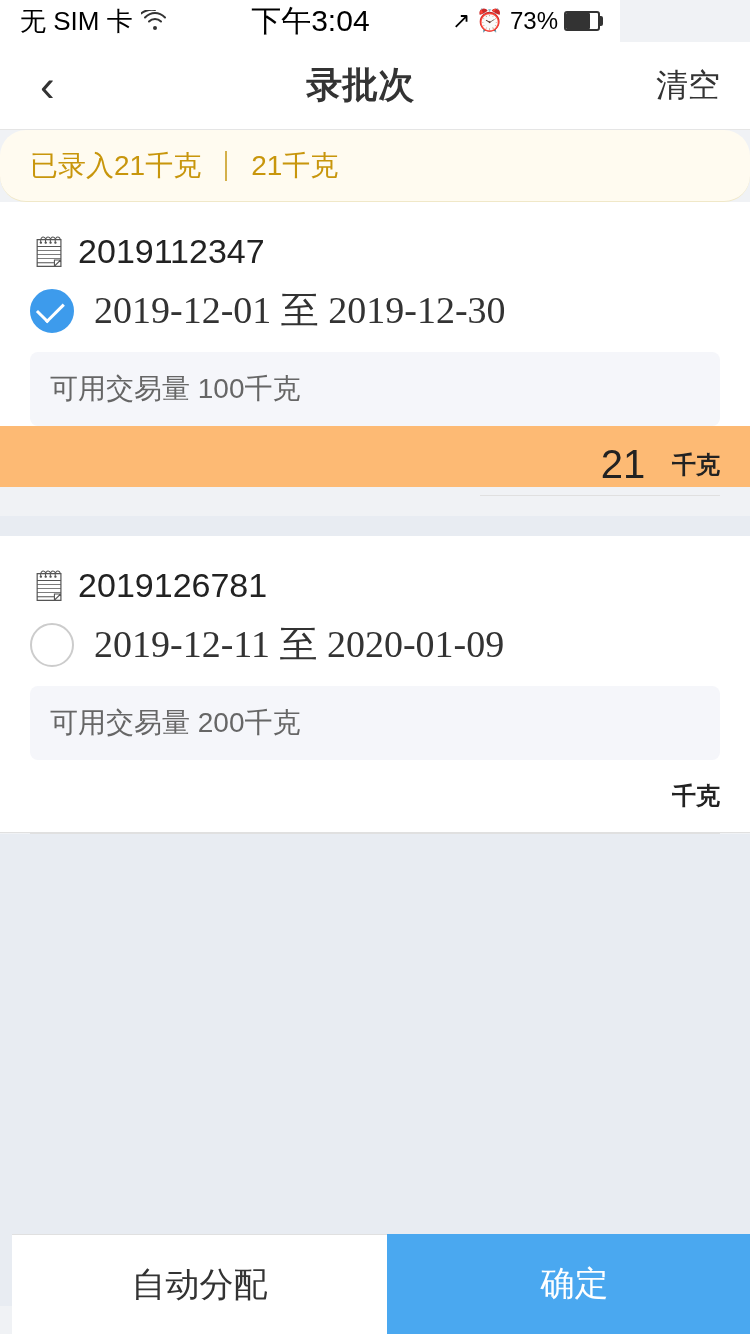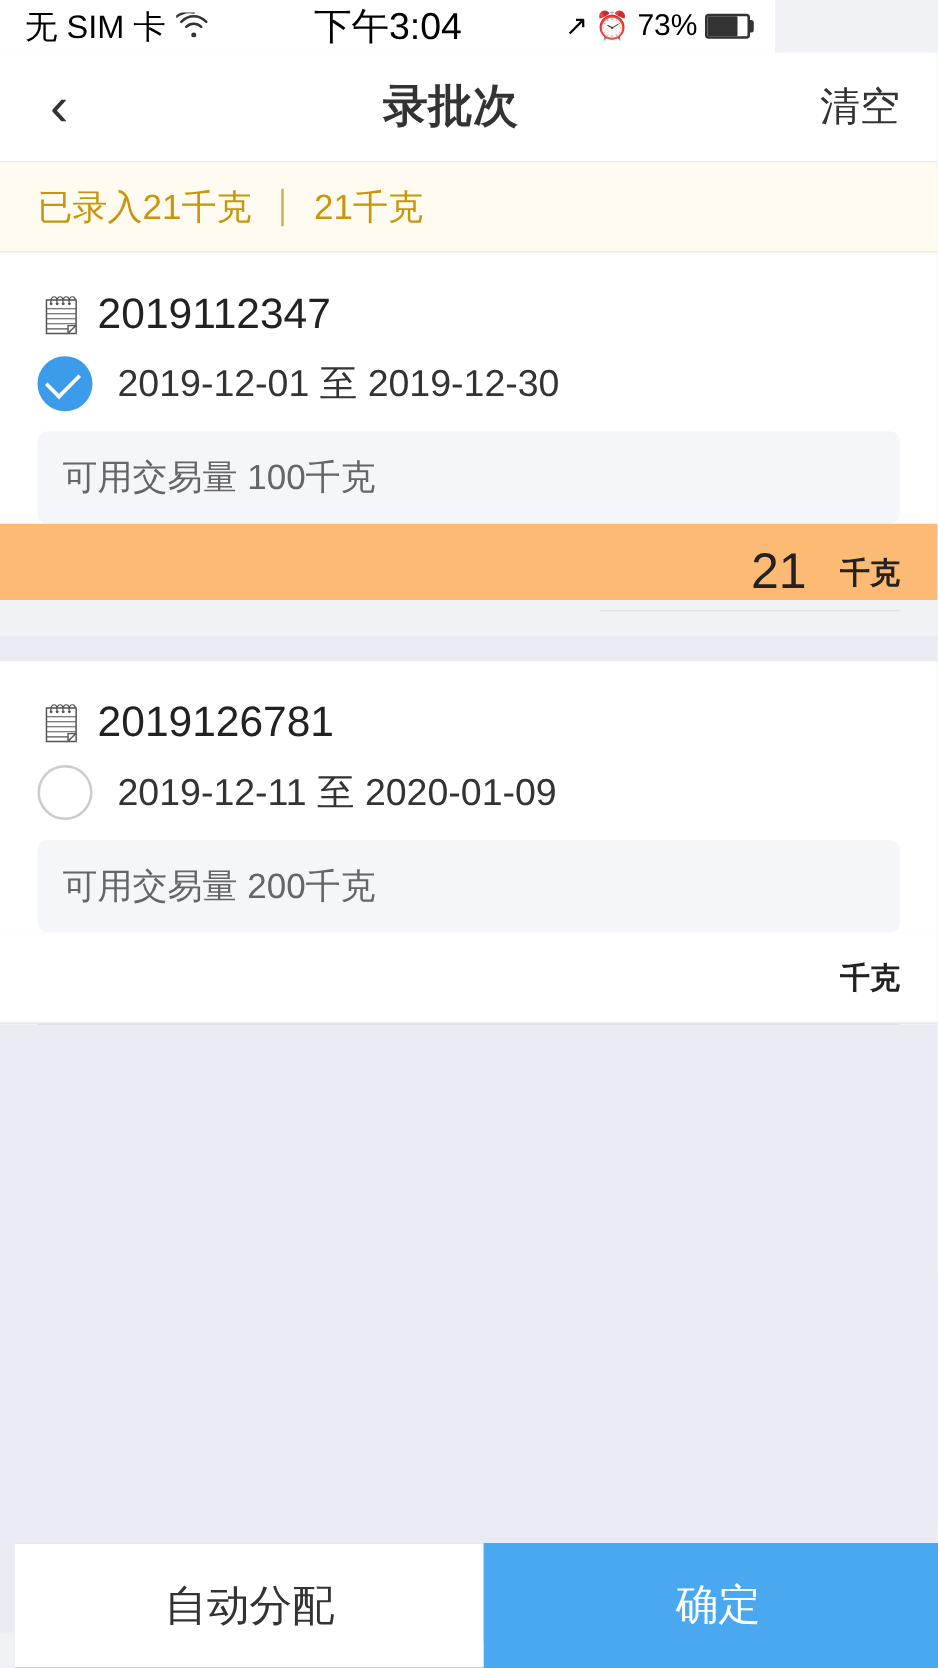--- a/index.html
+++ b/index.html
@@ -71,20 +71,21 @@
     
     .summary-bar {
       width: 750px;
       height: 72px;
       background: #fffbf0;
       display: flex;
       align-items: center;
       padding: 0 30px;
       gap: 24px;
       border-bottom: 1px solid #f0e8c8;
+      border-radius: 26px;
     }
     .summary-text {
       font-size: 28px;
       color: #c8960c;
     }
     .summary-divider {
       width: 2px;
       height: 30px;
       background: #d4b04a;
     }
@@ -137,22 +138,23 @@
     .batch-radio.selected::after {
       content: '';
       display: block;
       width: 22px;
       height: 13px;
       border-left: 3px solid #fff;
       border-bottom: 3px solid #fff;
       transform: rotate(-45deg) translateY(-3px);
     }
     .batch-date {
-      font-size: 30px;
-      color: #333;
+      font-size: 38px;
+      color: #333;
+      font-family: Liberation Serif, serif;
     }
     .batch-available {
       background: #f5f6fa;
       border-radius: 8px;
       padding: 18px 20px;
       font-size: 28px;
       color: #666;
       margin-bottom: 0;
       width: 100%;
     }

